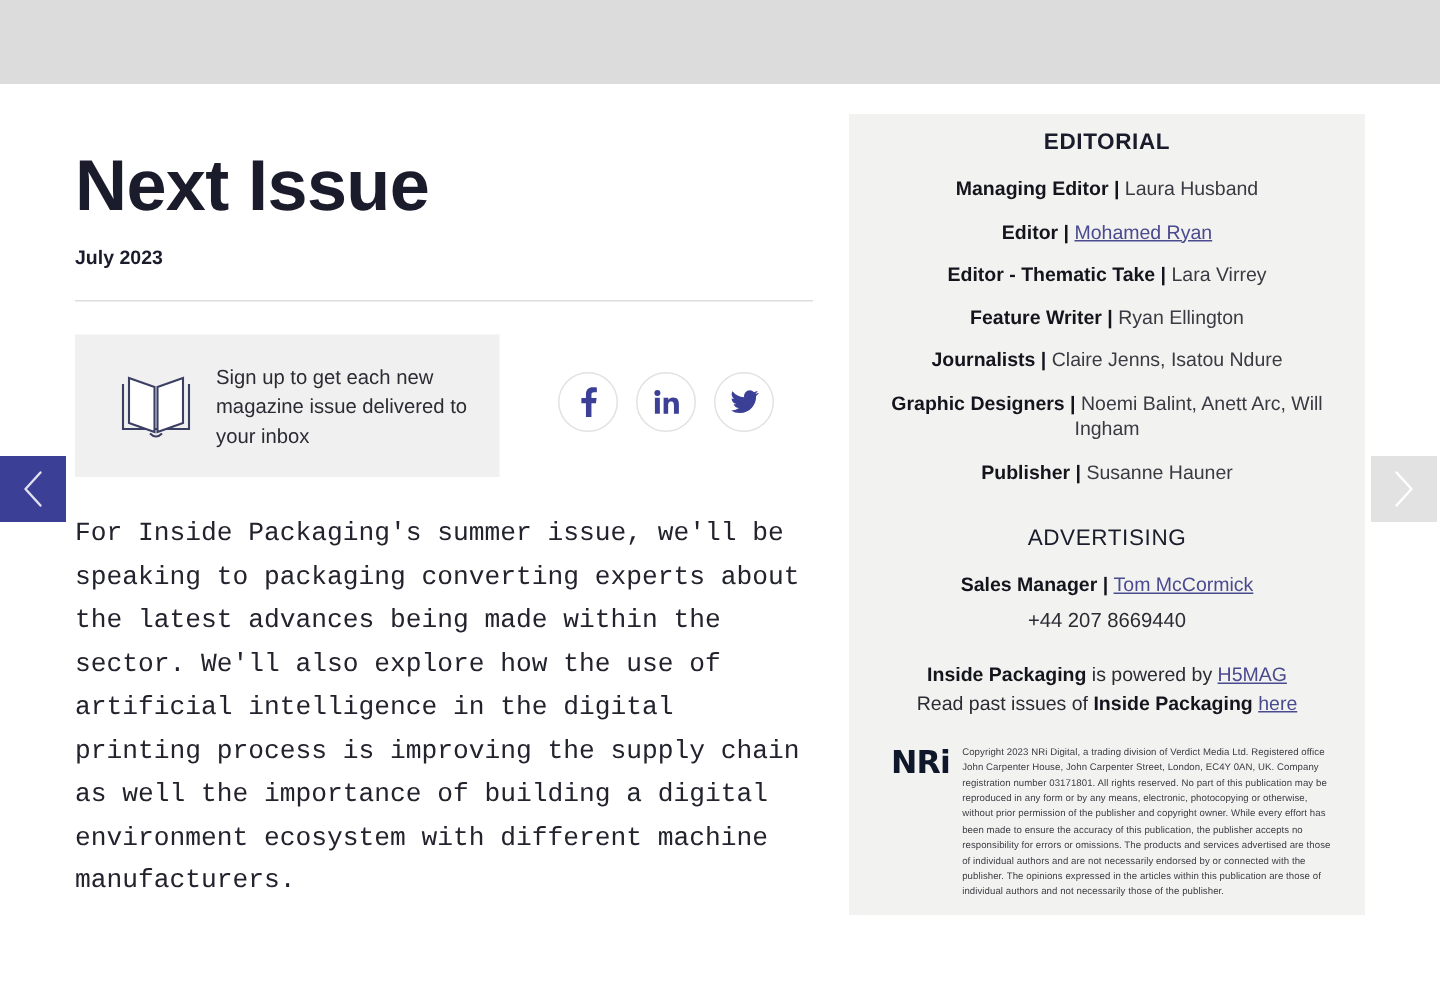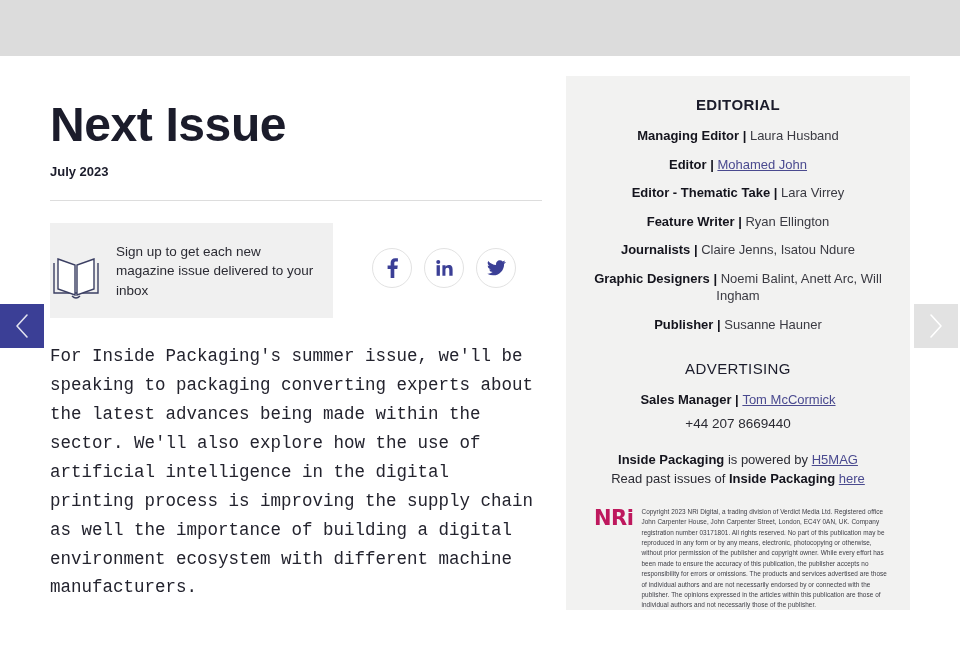--- a/index.html
+++ b/index.html
@@ -62,23 +62,23 @@
 
   
   .signup-row {
     margin-top: 22px;
     display: flex;
     align-items: flex-start;
   }
   .signup-box {
     width: 283px;
     background: #f0f0f0;
-    padding: 18px 18px 18px 0;
-    display: flex;
-    align-items: flex-end;
+    padding: 18px 18px 18px 28px;
+    display: flex;
+    align-items: center;
     box-sizing: border-box;
     min-height: 95px;
   }
   .book-icon {
     flex: 0 0 auto;
     width: 52px;
     height: 44px;
     margin-right: 14px;
   }
   .signup-text {
@@ -117,21 +117,21 @@
 
   
   .side-panel {
     position: absolute;
     left: 566px;
     top: 20px;
     width: 344px;
     height: 534px;
     background: #f2f2f1;
     box-sizing: border-box;
-    padding: 20px 14px 0 14px;
+    padding: 10px 14px 0 14px;
     text-align: center;
   }
   .panel-head {
     font-size: 15px;
     font-weight: 700;
     color: #1b1c2b;
     letter-spacing: 0.4px;
     margin-bottom: 14px;
   }
   .credit {
@@ -179,21 +179,21 @@
   .legal-row {
     display: flex;
     align-items: flex-start;
     text-align: left;
     margin-top: 18px;
     padding: 0 4px 0 14px;
   }
   .nri-logo {
     font-size: 21px;
     font-weight: 700;
-    color: #be185d;
+    color: #0f172a;
     letter-spacing: -0.5px;
     line-height: 1;
     flex: 0 0 auto;
     margin-right: 8px;
     margin-top: 1px;
     font-family: "DejaVu Sans", sans-serif;
   }
   .legal-text {
     font-size: 6.4px;
     line-height: 1.62;
@@ -275,21 +275,21 @@
 
   <div class="side-panel">
 
     <div class="panel-head">EDITORIAL</div>
 
     <div class="credit">
       <b>Managing Editor</b><span class="sep"> | </span><span>Laura Husband</span>
     </div>
 
     <div class="credit">
-      <b>Editor</b><span class="sep"> | </span><a class="link" href="#">Mohamed John</a>
+      <b>Editor</b><span class="sep"> | </span><a class="link" href="#">Mohamed Ryan</a>
     </div>
 
     <div class="credit">
       <b>Editor - Thematic Take</b><span class="sep"> | </span><span>Lara Virrey</span>
     </div>
 
     <div class="credit">
       <b>Feature Writer</b><span class="sep"> | </span><span>Ryan Ellington</span>
     </div>
 

